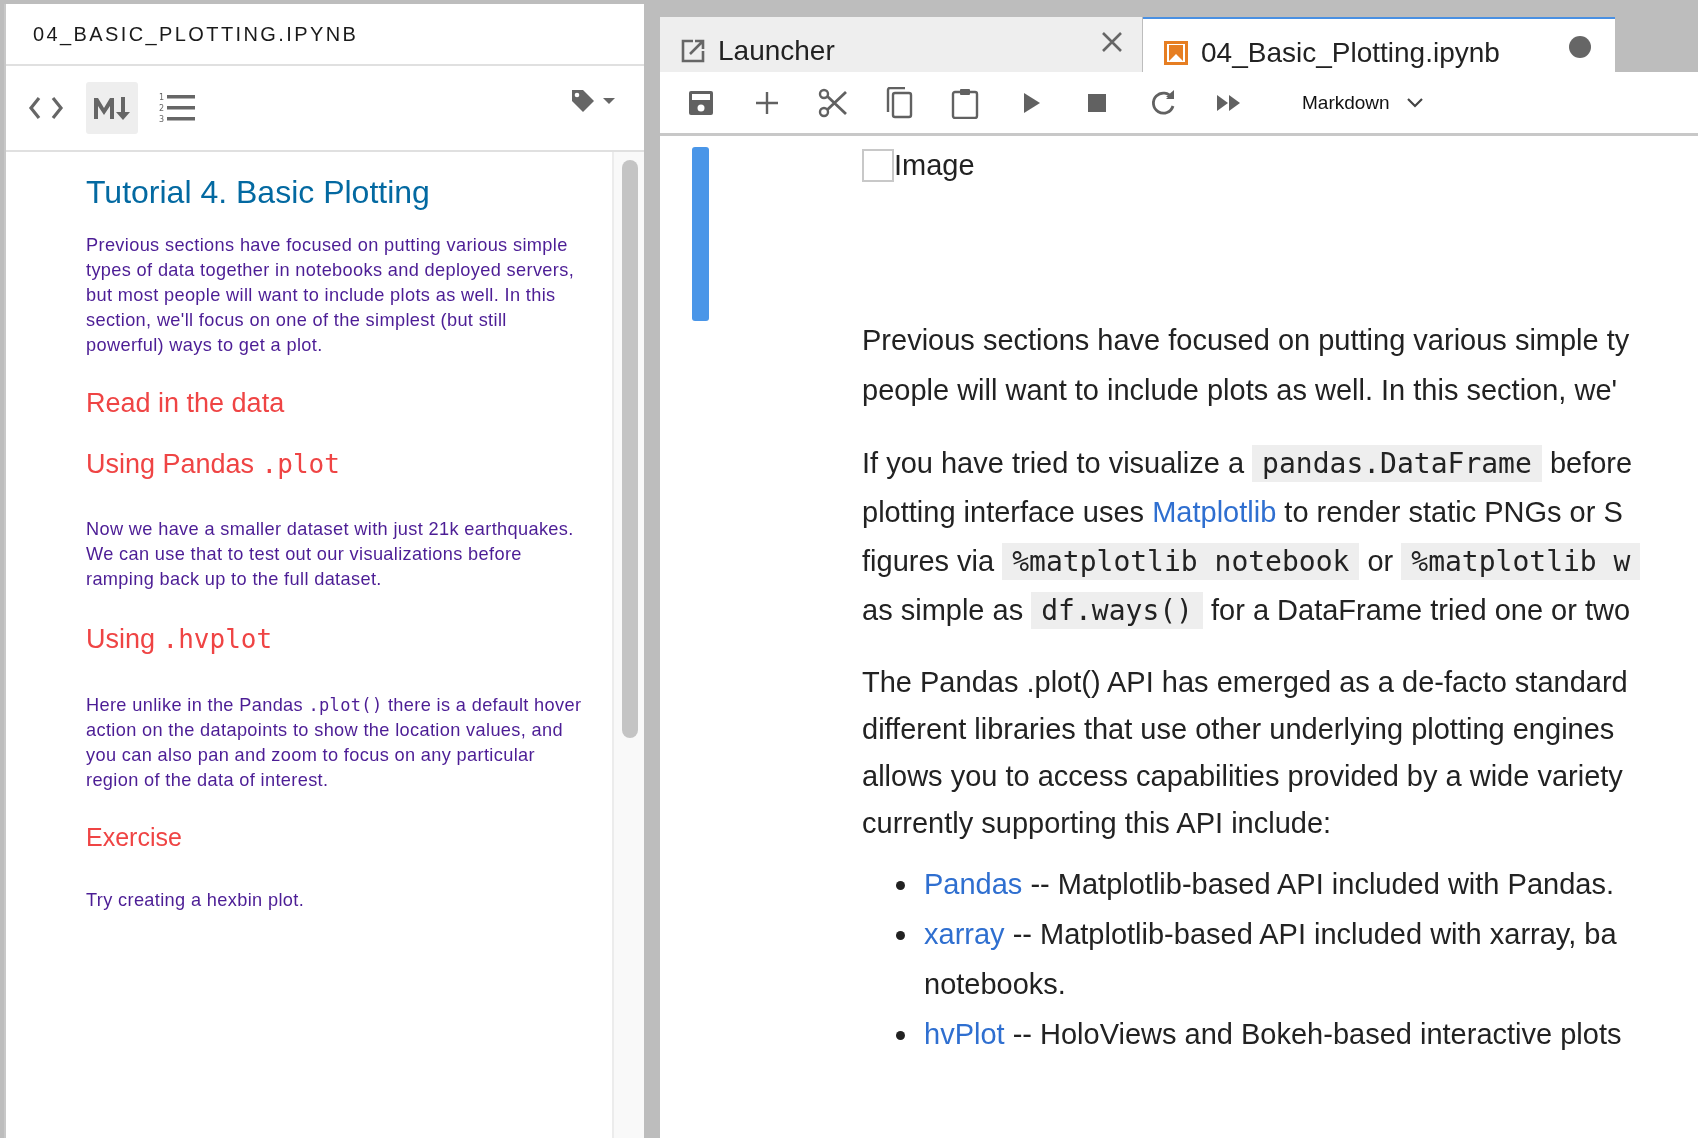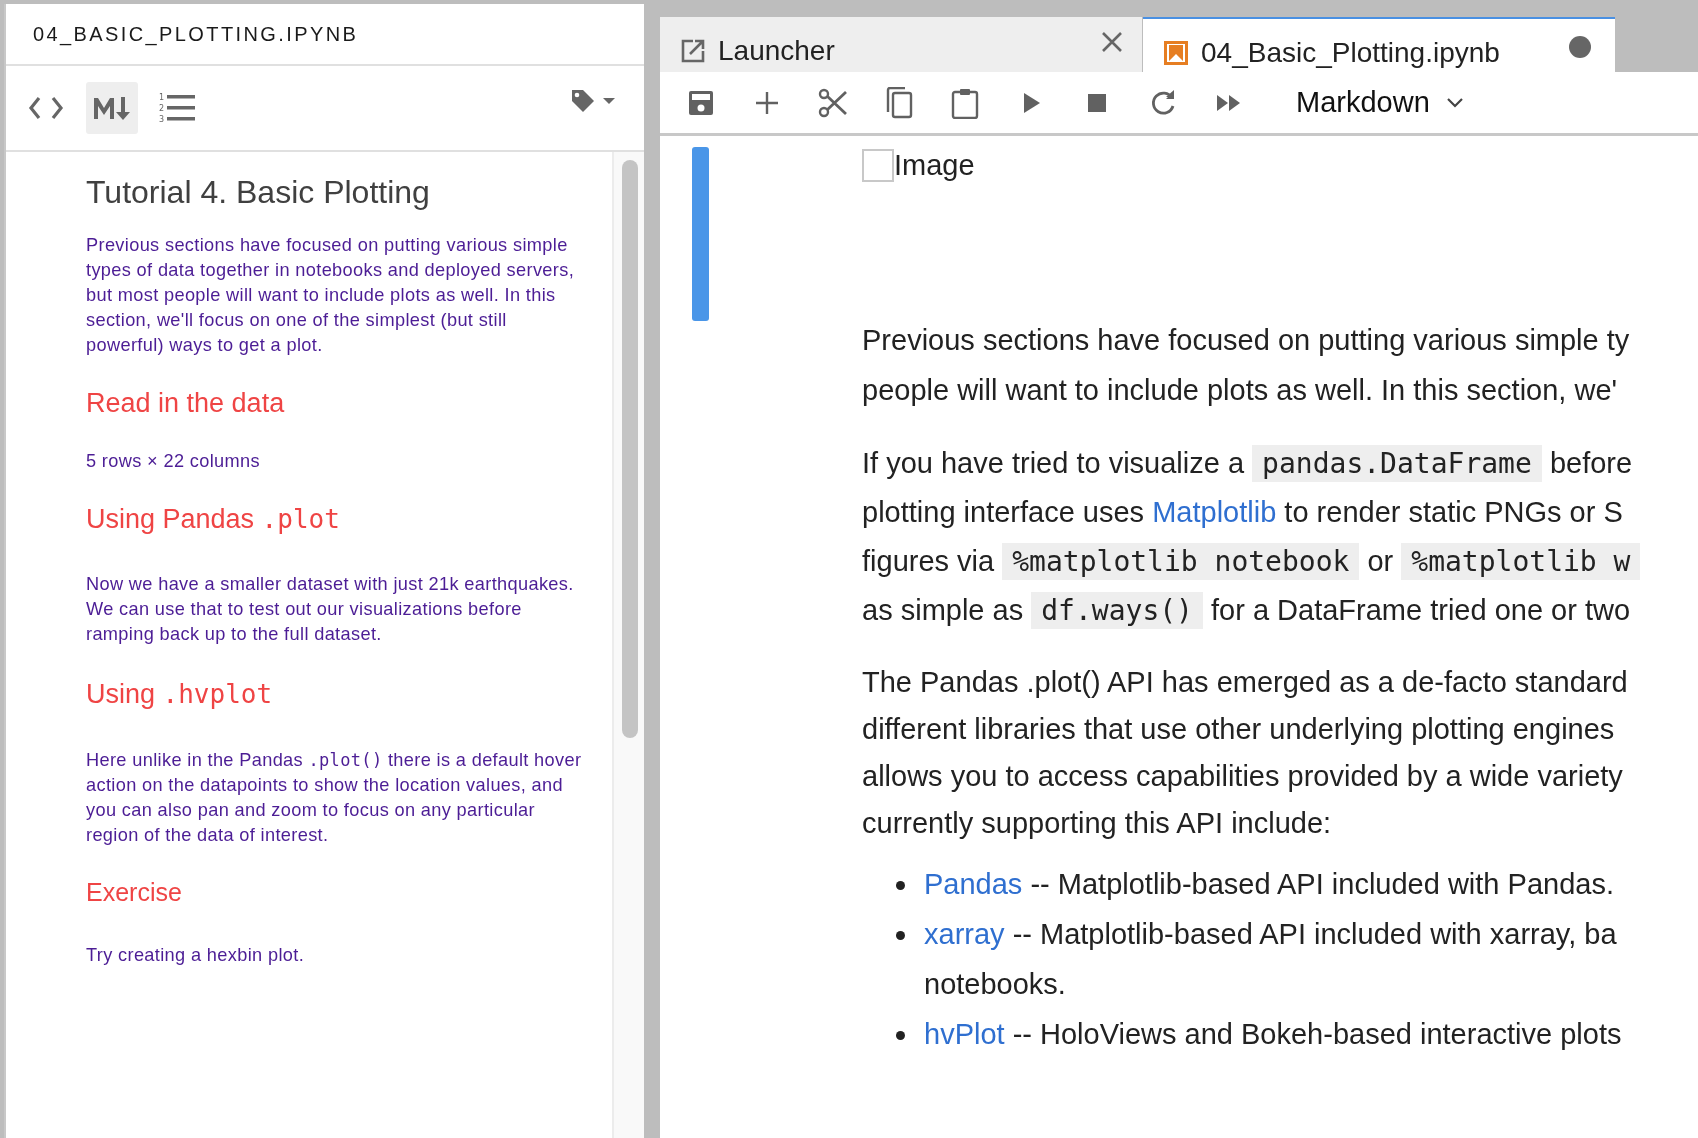--- a/index.html
+++ b/index.html
@@ -34,21 +34,21 @@
   .left-body { position:absolute; top:148px; left:0; right:0; bottom:0; }
   .toc-scroll-track {
     position:absolute; right:0; top:0; width:30px; bottom:0; background:#f9f9f9;
     border-left:2px solid #ececec;
   }
   .toc-scroll-thumb {
     position:absolute; right:6px; top:8px; width:16px; height:578px;
     background:#c4c4c4; border-radius:8px;
   }
   .toc-content { position:absolute; left:80px; top:0; width:500px; }
-  .toc-h1 { font-size:32px; color:#404040; margin:22px 0 0 0; font-weight:400; }
+  .toc-h1 { font-size:32px; color:#0369a1; margin:22px 0 0 0; font-weight:400; }
   .toc-h2 { font-size:27px; color:#ef4444; font-weight:400; }
   .toc-p { font-size:18.2px; line-height:25px; color:#4c1d95; letter-spacing:0.35px; }
 
   
   .splitter { position:absolute; left:644px; top:0; width:16px; height:1138px; background:#bdbdbd; }
 
   
   .tab-bar { position:absolute; left:660px; top:0; right:0; height:72px; background:#bdbdbd; }
   .tab {
     position:absolute; top:17px; height:69px; box-sizing:border-box;
@@ -59,21 +59,21 @@
   .tab-icon { margin-left:20px; margin-right:12px; display:flex; }
   .tab-close { position:absolute; right:18px; top:12px; }
   .tab-dirty { position:absolute; right:24px; top:17px; width:22px; height:22px; border-radius:50%; background:#666; }
 
   .nb-toolbar {
     position:absolute; left:660px; top:72px; right:0; height:64px; background:#fff;
     border-bottom:3px solid #c8c8c8; box-sizing:border-box;
     display:flex; align-items:center; padding-left:20px;
   }
   .nb-tool { width:42px; height:42px; display:flex; align-items:center; justify-content:center; margin-right:24px; }
-  .celltype { display:flex; align-items:center; gap:16px; font-size:29px; color:#111; margin-left:22px; }
+  .celltype { display:flex; align-items:center; gap:16px; font-size:19px; color:#111; margin-left:28px; }
 
   .nb-body { position:absolute; left:660px; top:136px; right:0; bottom:0; background:#fff; overflow:hidden; }
   .collapser { position:absolute; left:32px; top:11px; width:17px; height:174px; background:#4a96e8; border-radius:3px; }
   .nb-content { position:absolute; left:202px; top:0; width:1200px; }
   .broken-img { display:flex; align-items:flex-end; margin-top:13px; font-size:29px; color:#222; }
   .broken-img .box { width:32px; height:33px; border:2px solid #c8c8c8; box-sizing:border-box; }
   .nb-p { font-size:29px; line-height:50px; color:#222; margin:0; white-space:nowrap; }
   .code {
     font-family:"DejaVu Sans Mono", monospace; background:#eeeeee; padding:2px 10px;
     font-size:28px;
@@ -123,21 +123,20 @@
     </div>
   </div>
   <div class="left-body">
     <div class="toc-scroll-track">
       <div class="toc-scroll-thumb"></div>
     </div>
     <div class="toc-content">
       <div class="toc-h1">Tutorial 4. Basic Plotting</div>
       <div class="toc-p" style="margin-top:22px;">Previous sections have focused on putting various simple types of data together in notebooks and deployed servers, but most people will want to include plots as well. In this section, we'll focus on one of the simplest (but still powerful) ways to get a plot.</div>
       <div class="toc-h2" style="margin-top:30px;">Read in the data</div>
-      <div class="toc-p" style="margin-top:30px;">5 rows × 22 columns</div>
       <div class="toc-h2" style="margin-top:30px;"><span>Using Pandas </span><span class="mono" style="font-size:26px;">.plot</span></div>
       <div class="toc-p" style="margin-top:37px;">Now we have a smaller dataset with just 21k earthquakes. We can use that to test out our visualizations before ramping back up to the full dataset.</div>
       <div class="toc-h2" style="margin-top:32px;"><span>Using </span><span class="mono" style="font-size:26px;">.hvplot</span></div>
       <div class="toc-p" style="margin-top:38px;"><span>Here unlike in the Pandas </span><span class="mono" style="font-size:17px;">.plot()</span><span> there is a default hover action on the datapoints to show the location values, and you can also pan and zoom to focus on any particular region of the data of interest.</span></div>
       <div class="toc-h2" style="margin-top:30px; font-size:25px;">Exercise</div>
       <div class="toc-p" style="margin-top:36px;">Try creating a hexbin plot.</div>
     </div>
   </div>
 </div>
 

